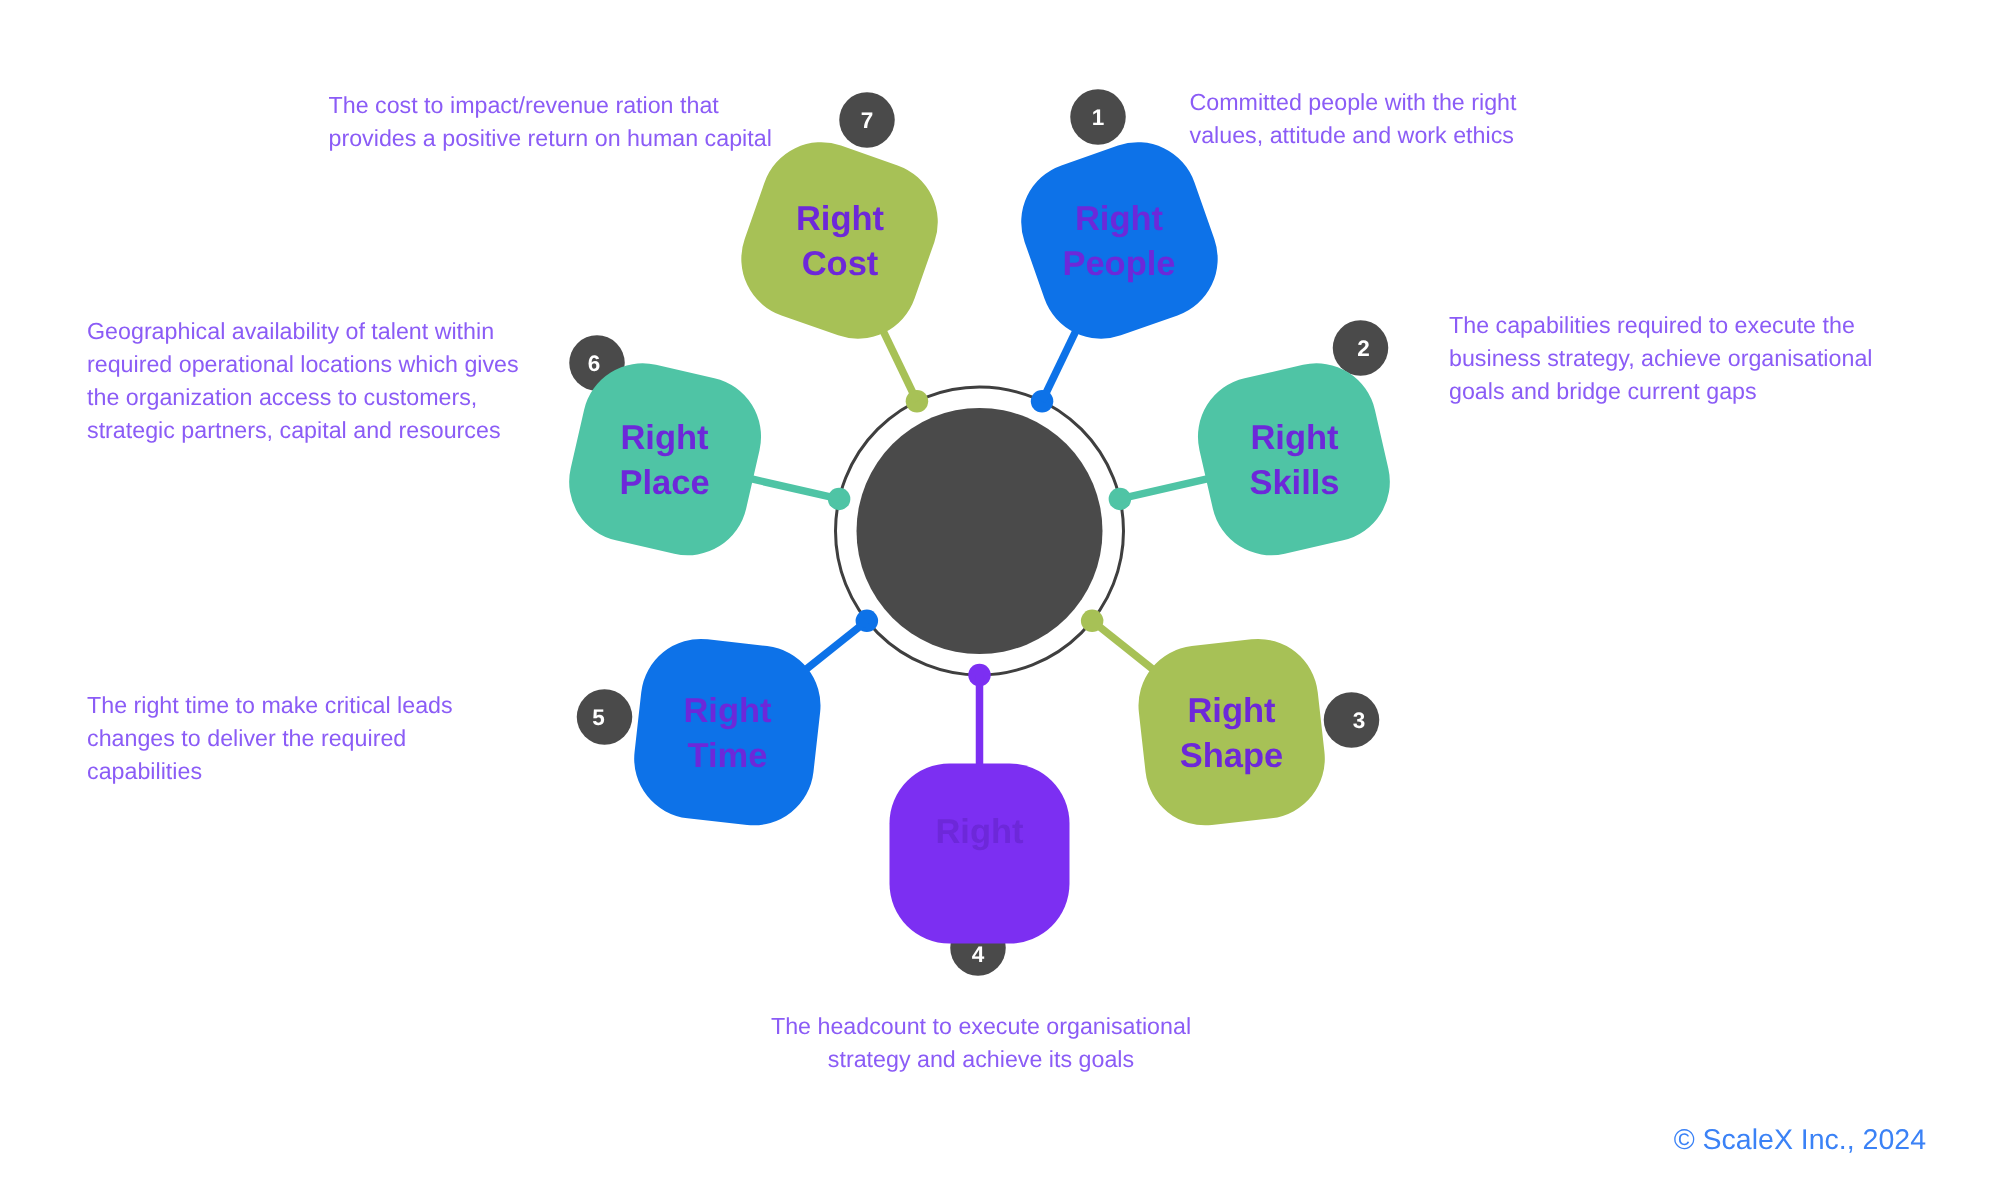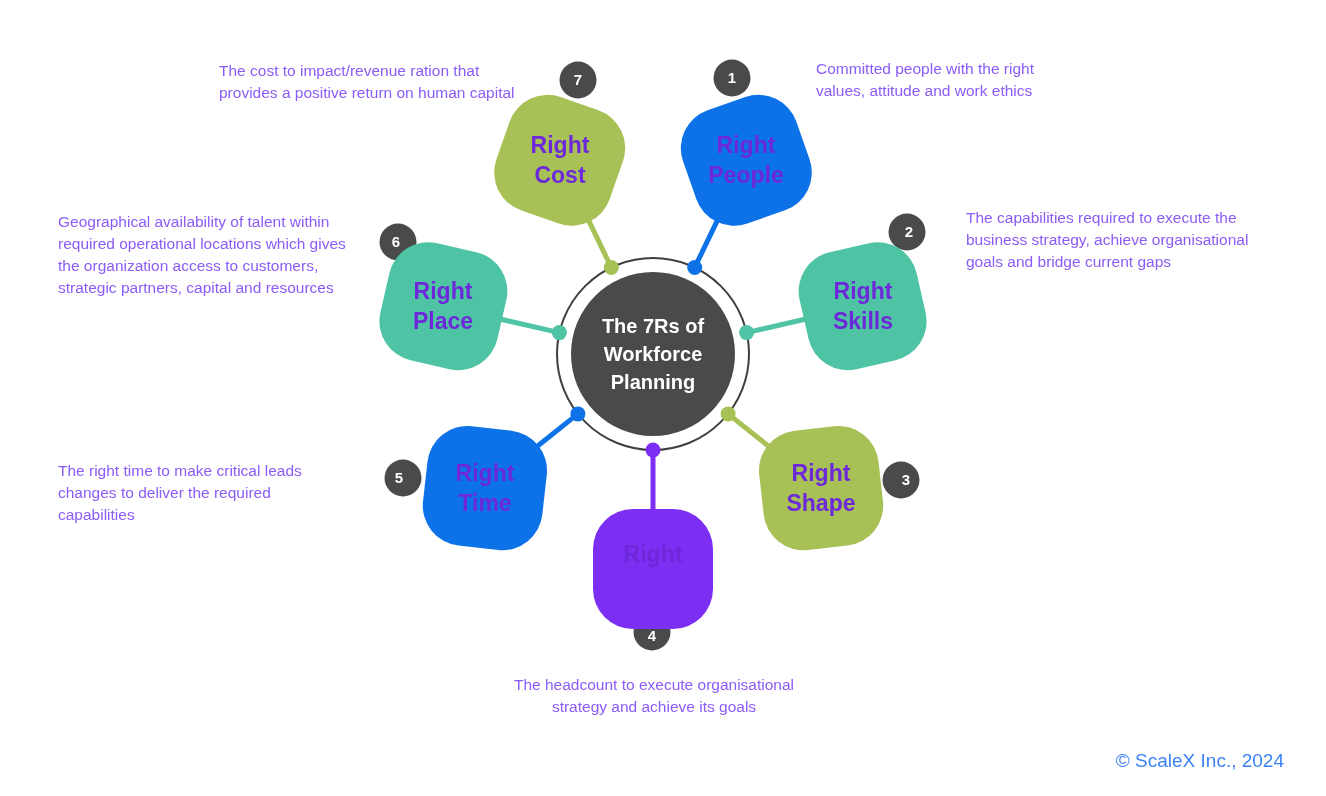--- a/index.html
+++ b/index.html
@@ -26,21 +26,21 @@
   .pl-1 { left:671px; top:130px; }
   .pl-2 { left:788px; top:276px; }
   .pl-3 { left:746px; top:458px; }
   .pl-4 { left:578px; top:539px; }
   .pl-5 { left:410px; top:458px; }
   .pl-6 { left:368px; top:276px; }
   .pl-7 { left:485px; top:130px; }
   .desc {
     position:absolute; font-size:15.5px; line-height:22px; color:#8b5cf6;
   }
-  .desc-1 { left:793px; top:58px;  width:258px;margin-left:23px; }
+  .desc-1 { left:793px; top:58px;  width:258px; }
   .desc-2 { left:966px; top:207px; width:306px; }
   .desc-3 { left:958px; top:460px; width:312px; }
   .desc-4 { left:498px; top:674px; width:312px; text-align:center; }
   .desc-5 { left:58px;  top:460px; width:292px; }
   .desc-6 { left:58px;  top:211px; width:312px; }
   .desc-7 { left:219px; top:60px;  width:300px; }
   .footer {
     position:absolute; left:1026px; top:750px; width:258px;
     text-align:right; font-size:19px; color:#3b82f6;
   }
@@ -119,25 +119,20 @@
       <text class="badge-num" x="732" y="83">1</text>
       <text class="badge-num" x="909" y="237">2</text>
       <text class="badge-num" x="906" y="485">3</text>
       <text class="badge-num" x="652" y="641">4</text>
       <text class="badge-num" x="399" y="483">5</text>
       <text class="badge-num" x="396" y="247">6</text>
       <text class="badge-num" x="578" y="85">7</text>
     </g>
   </svg>
 
-  <div class="center-label">
-    <div>The 7Rs of</div>
-    <div>Workforce</div>
-    <div>Planning</div>
-  </div>
 
   <div class="petal-label pl-1">
     <div>Right</div>
     <div>People</div>
   </div>
   <div class="petal-label pl-2">
     <div>Right</div>
     <div>Skills</div>
   </div>
   <div class="petal-label pl-3">

